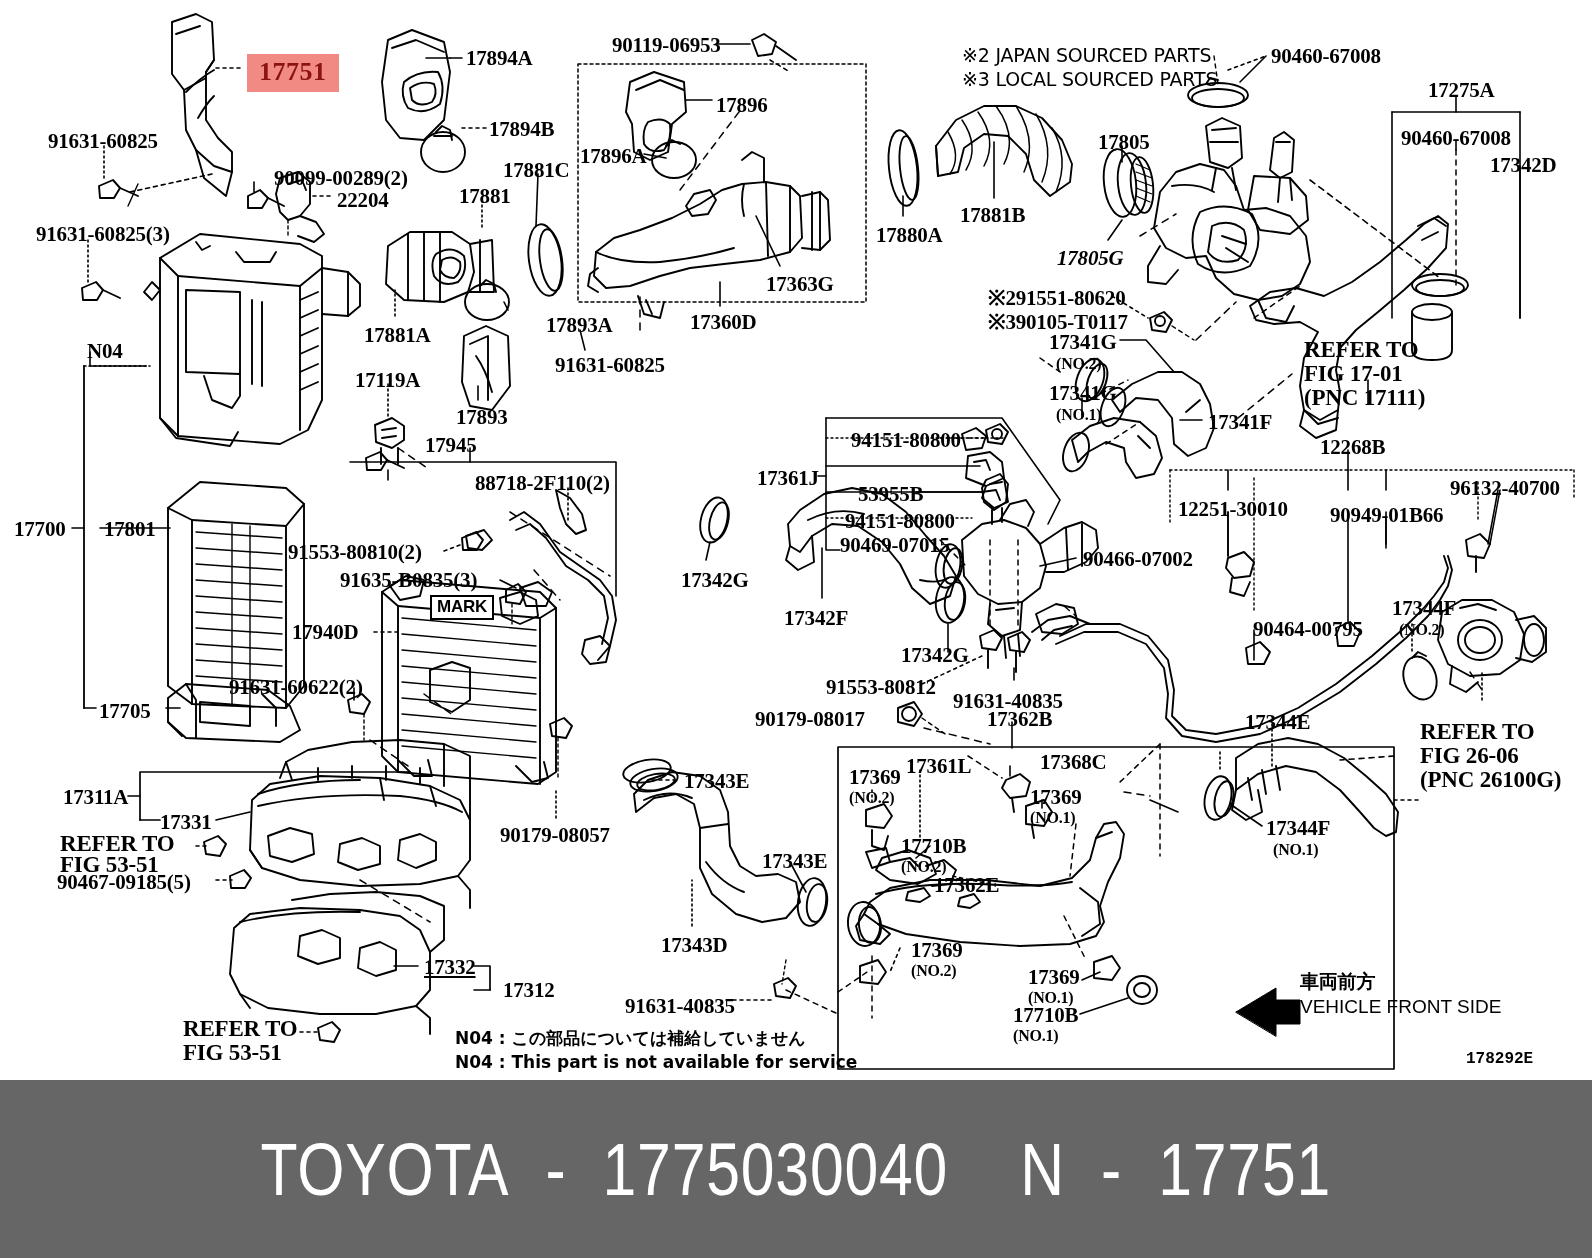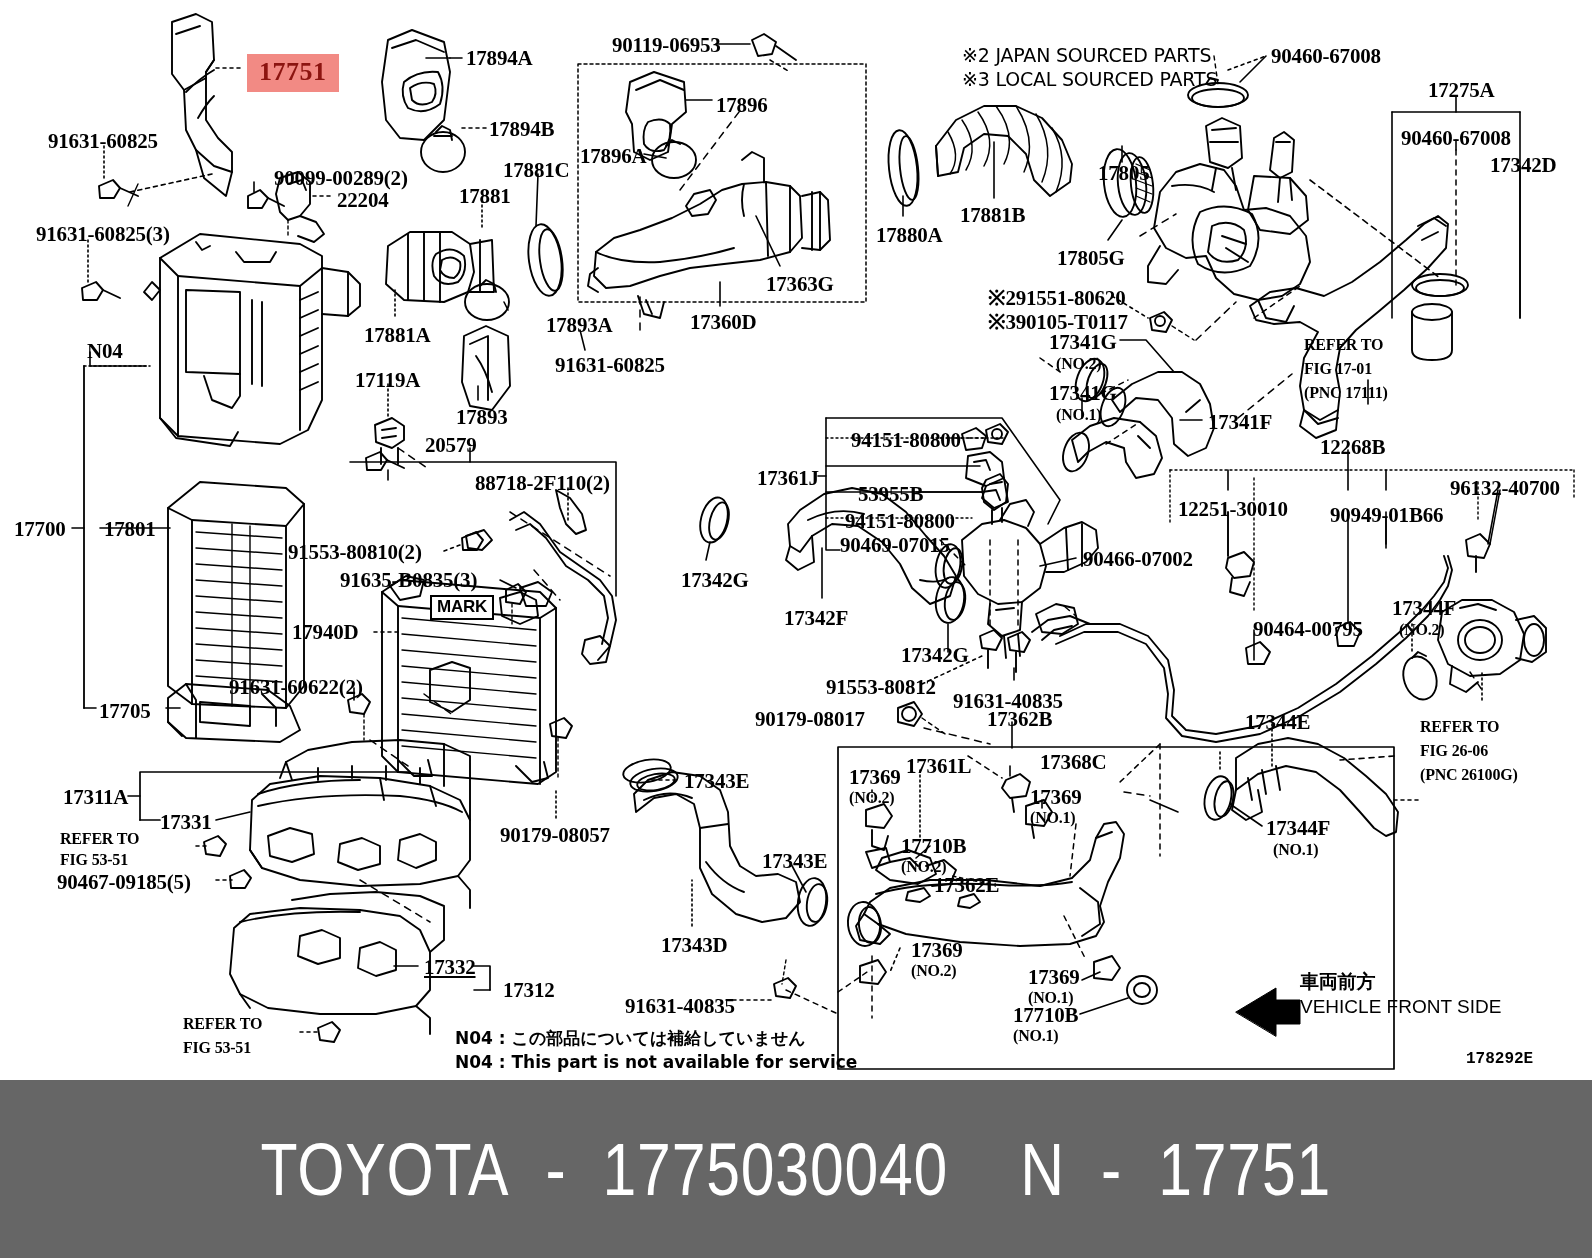--- a/index.html
+++ b/index.html
@@ -42,21 +42,21 @@
     font-size: 17px;
     font-weight: bold;
     letter-spacing: 0px;
   }
   .lbl.src {
     font-family: "DejaVu Sans", sans-serif;
     font-weight: normal;
     font-size: 19px;
     letter-spacing: -0.2px;
   }
-  .lbl.refer { font-size: 16px; line-height: 1.18; }
+  .lbl.refer { font-size: 23px; line-height: 1.18; }
   .lbl.diagid {
     font-family: "Liberation Mono", "DejaVu Sans Mono", monospace;
     font-size: 16px; font-weight: bold; letter-spacing: 0px;
   }
   .lbl.front-jp {
     font-family: "DejaVu Sans", sans-serif;
     font-size: 19px; font-weight: bold;
   }
   .lbl.front-en {
     font-family: "Liberation Sans", sans-serif;
@@ -763,21 +763,21 @@
     <div class="lbl" style="left:355px; top:370px;">17119A</div>
     <div class="lbl" style="left:555px; top:355px;">91631-60825</div>
 
     <div class="lbl" style="left:14px; top:519px;">17700</div>
     <div class="lbl" style="left:104px; top:519px;">17801</div>
     <div class="lbl" style="left:99px; top:701px;">17705</div>
     <div class="lbl" style="left:229px; top:677px;">91631-60622(2)</div>
     <div class="lbl" style="left:288px; top:542px;">91553-80810(2)</div>
     <div class="lbl" style="left:340px; top:570px;">91635-B0835(3)</div>
     <div class="lbl" style="left:292px; top:622px;">17940D</div>
-    <div class="lbl" style="left:425px; top:435px;">20579</div>
+    <div class="lbl" style="left:425px; top:435px;">17945</div>
     <div class="lbl" style="left:475px; top:473px;text-align:center;">88718-2F110(2)</div>
     <div class="lbl" style="left:681px; top:570px;">17342G</div>
 
     <div class="lbl" style="left:63px; top:787px;">17311A</div>
     <div class="lbl" style="left:160px; top:812px;">17331</div>
     <div class="lbl" style="left:57px; top:872px;">90467-09185(5)</div>
     <div class="lbl" style="left:424px; top:957px;text-decoration:underline;">17332</div>
     <div class="lbl" style="left:503px; top:980px;">17312</div>
     <div class="lbl" style="left:500px; top:825px;">90179-08057</div>
     <div class="lbl" style="left:684px; top:771px;">17343E</div>
@@ -793,22 +793,22 @@
     <div class="lbl" style="left:784px; top:608px;">17342F</div>
     <div class="lbl" style="left:901px; top:645px;">17342G</div>
     <div class="lbl" style="left:826px; top:677px;">91553-80812</div>
     <div class="lbl" style="left:953px; top:691px;">91631-40835</div>
     <div class="lbl" style="left:755px; top:709px;">90179-08017</div>
     <div class="lbl" style="left:987px; top:709px;">17362B</div>
     <div class="lbl" style="left:1083px; top:549px;">90466-07002</div>
 
     <div class="lbl" style="left:876px; top:225px;">17880A</div>
     <div class="lbl" style="left:960px; top:205px;">17881B</div>
-    <div class="lbl" style="left:1098px; top:132px;margin-top:31px;">17805</div>
-    <div class="lbl" style="left:1057px; top:248px;">17805G</div>
+    <div class="lbl" style="left:1098px; top:132px;">17805</div>
+    <div class="lbl" style="left:1057px; top:248px;font-style:italic;">17805G</div>
     <div class="lbl" style="left:1271px; top:46px;">90460-67008</div>
     <div class="lbl" style="left:1428px; top:80px;">17275A</div>
     <div class="lbl" style="left:1401px; top:128px;">90460-67008</div>
     <div class="lbl" style="left:1490px; top:155px;">17342D</div>
 
     <div class="lbl" style="left:988px; top:288px;">※291551-80620</div>
     <div class="lbl" style="left:988px; top:312px;">※390105-T0117</div>
 
     <div class="lbl" style="left:1049px; top:332px;">17341G</div>
     <div class="lbl sub" style="left:1056px; top:356px;">(NO.2)</div>

